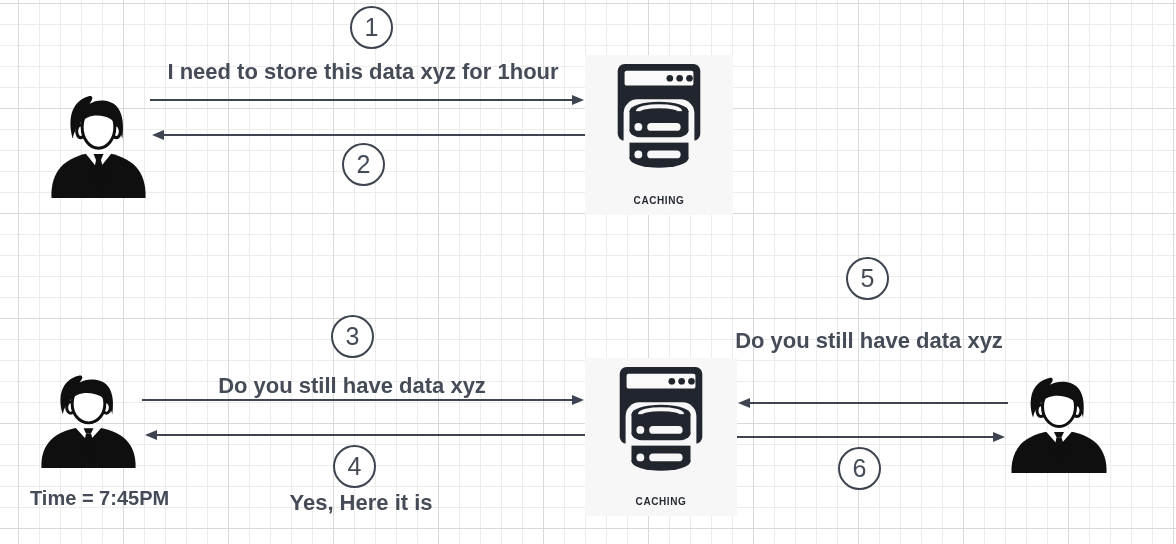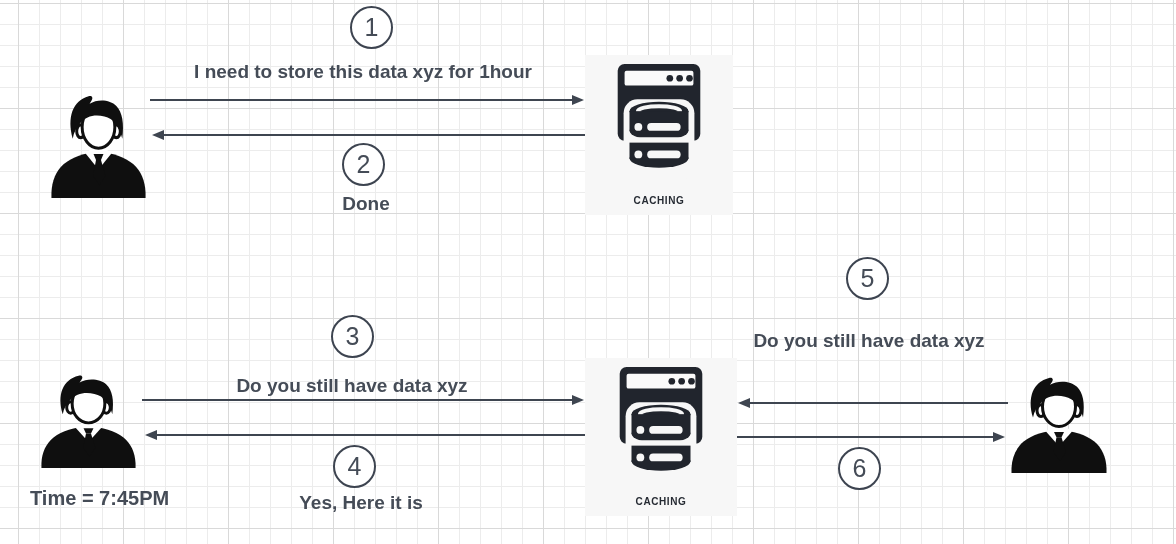--- a/index.html
+++ b/index.html
@@ -12,21 +12,21 @@
     background-image:
       linear-gradient(to right, #d9d9d9 1px, transparent 1px),
       linear-gradient(to bottom, #d9d9d9 1px, transparent 1px),
       linear-gradient(to right, #ececec 1px, transparent 1px),
       linear-gradient(to bottom, #ececec 1px, transparent 1px);
     background-size:105px 105px,105px 105px,21px 21px,21px 21px;
     background-position:18px 3px,18px 3px,18px 3px,18px 3px;
   }
   .label{
     position:absolute;
-    font-weight:bold;font-size:19px;color:#454c57;
+    font-weight:bold;font-size:22px;color:#454c57;
     text-align:center;white-space:nowrap;line-height:22px;
   }
   .time{font-size:20px;text-align:left;}
   .stepcircle{
     position:absolute;width:39px;height:39px;
     border:2px solid #3d4450;border-radius:50%;
     background:#ffffff;
     display:flex;align-items:center;justify-content:center;
     font-size:25px;font-weight:400;color:#454c57;
   }
@@ -71,21 +71,20 @@
       <path fill="#0f0f0f" d="M51.5,66 L56.5,66 L61,81 L55,90 L48.5,81 Z"></path>
     </svg>
   </div>
 
   <div class="stepcircle" style="left:350px;top:6px;">1</div>
   <div class="label" style="left:163px;top:61px;width:400px;">I need to store this data xyz for 1hour</div>
   <div class="arrow head-right" style="left:150px;top:99px;width:422px;"></div>
 
   <div class="arrow head-left" style="left:164px;top:134px;width:421px;"></div>
   <div class="stepcircle" style="left:342px;top:143px;">2</div>
-  <div class="label" style="left:266px;top:193px;width:200px;">Done</div>
 
   <div class="cache" style="left:585px;top:55px;width:148px;height:160px;">
     <svg width="118" height="124" viewBox="0 0 120 124">
       <rect x="18" y="4" width="84" height="78" rx="7" fill="#21252d"></rect>
       <rect x="25" y="11" width="70" height="15" rx="2" fill="#fafafa"></rect>
       <circle cx="71" cy="18.5" r="3.4" fill="#21252d"></circle>
       <circle cx="81" cy="18.5" r="3.4" fill="#21252d"></circle>
       <circle cx="91" cy="18.5" r="3.4" fill="#21252d"></circle>
       <rect x="24" y="40" width="72" height="82" rx="14" fill="#f7f7f7"></rect>
       <ellipse cx="60" cy="52" rx="30" ry="9.5" fill="#21252d"></ellipse>

